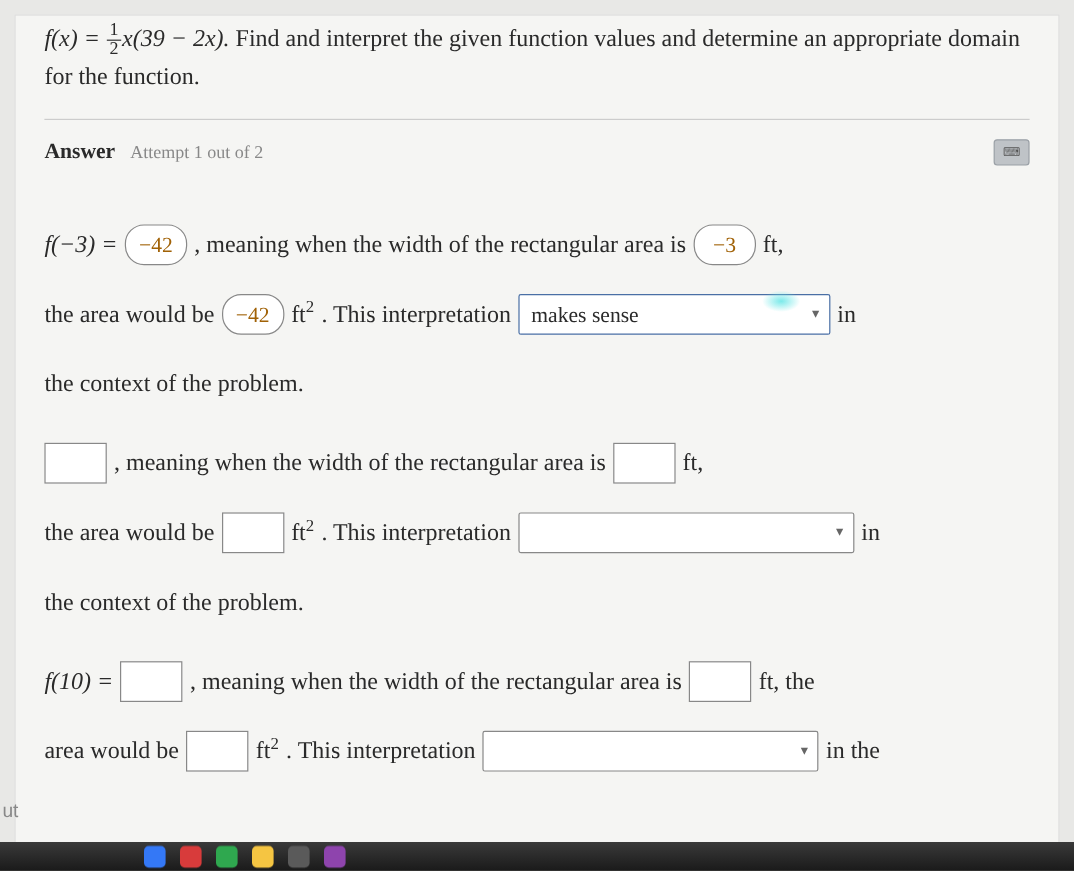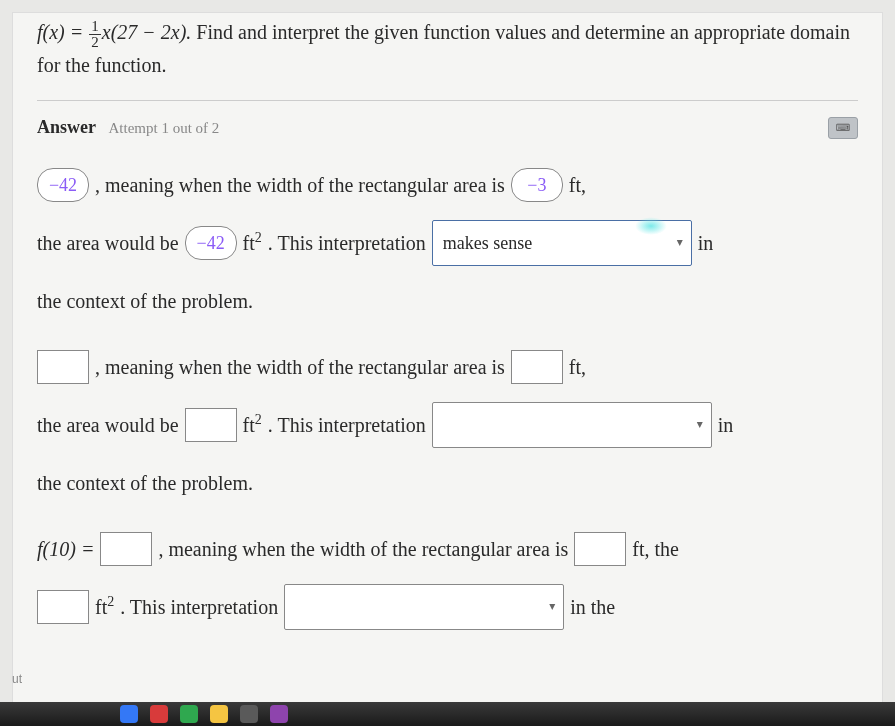--- a/index.html
+++ b/index.html
@@ -27,21 +27,21 @@
     .eq { font-style: italic; }
     hr.div {
       border: none;
       border-top: 1px solid #ccc;
       margin: 18px 0 16px 0;
     }
     .answer-row {
       display: flex;
       align-items: center;
       justify-content: space-between;
-      margin-bottom: 20px;
+      margin-bottom: 40px;
     }
     .answer-label {
       font-size: 18px;
     }
     .answer-label strong { font-weight: bold; }
     .attempt {
       color: #888;
       font-size: 15px;
       margin-left: 8px;
     }
@@ -72,25 +72,25 @@
       min-width: 52px;
       height: 34px;
       padding: 2px 8px;
       font-size: 18px;
       text-align: center;
       display: inline-flex;
       align-items: center;
       justify-content: center;
       font-family: inherit;
     }
-    .box.filled { color: #8b5cf6; border-radius: 16px; }
+    .box.filled { color: #a16207; border-radius: 16px; }
     .select {
       border: 1.5px solid #4a6fa5;
       background: #fff;
-      height: 46px;
+      height: 34px;
       min-width: 260px;
       padding: 2px 28px 2px 10px;
       font-size: 18px;
       display: inline-flex;
       align-items: center;
       position: relative;
       border-radius: 2px;
       font-family: inherit;
     }
     .select.empty { min-width: 280px; color: #666; border-color:#888; }
@@ -118,23 +118,23 @@
       align-items: center;
       font-size: 0.75em;
       vertical-align: middle;
       line-height: 1;
       margin: 0 1px;
     }
     .frac .n { border-bottom: 1px solid #333; padding: 0 2px; }
     .frac .d { padding: 0 2px; }
     .ut {
       position: fixed;
-      left: 12px;
+      left: 2px;
       bottom: 40px;
-      font-size: 12px;
+      font-size: 16px;
       color: #888;
       font-family: Arial, sans-serif;
     }
     .dock {
       position: fixed;
       bottom: 0; left: 0; right: 0;
       height: 24px;
       background: linear-gradient(#3a3a3a,#1a1a1a);
       display: flex;
       gap: 12px;
@@ -147,35 +147,36 @@
   </style>
 </head>
 <body>
 
 <div class="page">
 
   <div class="prompt">
     <span class="eq">f(x) = </span><span class="frac">
         <span class="n">1</span>
         <span class="d">2</span>
-      </span><span class="eq">x(27 − 2x).</span><span> Find and interpret the given function values and determine an appropriate domain for the function.</span>
+      </span><span class="eq">x(39 − 2x).</span><span> Find and interpret the given function values and determine an appropriate domain for the function.</span>
   </div>
 
   <hr class="div">
 
   <div class="answer-row">
     <div class="answer-label">
       <strong>Answer</strong>
       <span class="attempt">Attempt 1 out of 2</span>
     </div>
     <div class="kb-icon">⌨</div>
   </div>
 
   <div class="section">
     <div class="line">
+      <span class="fxn">f(−3) = </span>
       <span class="box filled">−42</span>
       <span>, meaning when the width of the rectangular area is</span>
       <span class="box filled">−3</span>
       <span>ft,</span>
     </div>
     <div class="line">
       <span>the area would be</span>
       <span class="box filled">−42</span>
       <span><span>ft</span><span class="sup">2</span></span>
       <span>. This interpretation</span>
@@ -209,20 +210,21 @@
 
   <div class="section">
     <div class="line">
       <span class="fxn">f(10) = </span>
       <span class="box"></span>
       <span>, meaning when the width of the rectangular area is</span>
       <span class="box"></span>
       <span>ft, the</span>
     </div>
     <div class="line">
+      <span>area would be</span>
       <span class="box"></span>
       <span><span>ft</span><span class="sup">2</span></span>
       <span>. This interpretation</span>
       <span class="select empty"></span>
       <span>in the</span>
     </div>
   </div>
 
 </div>
 

